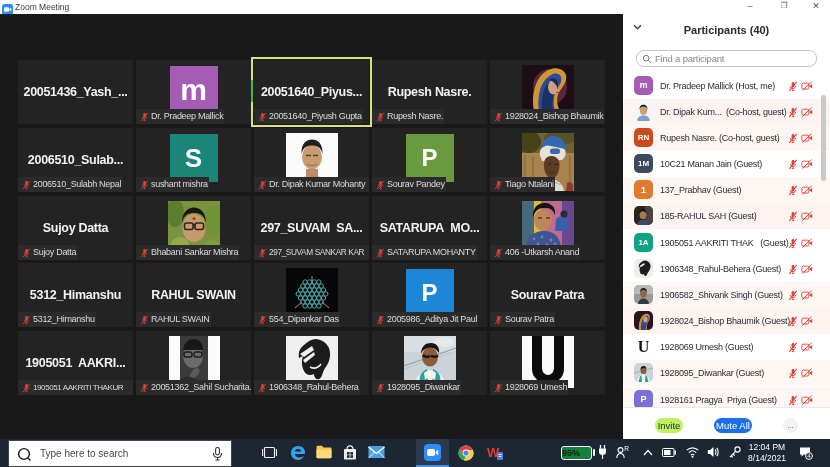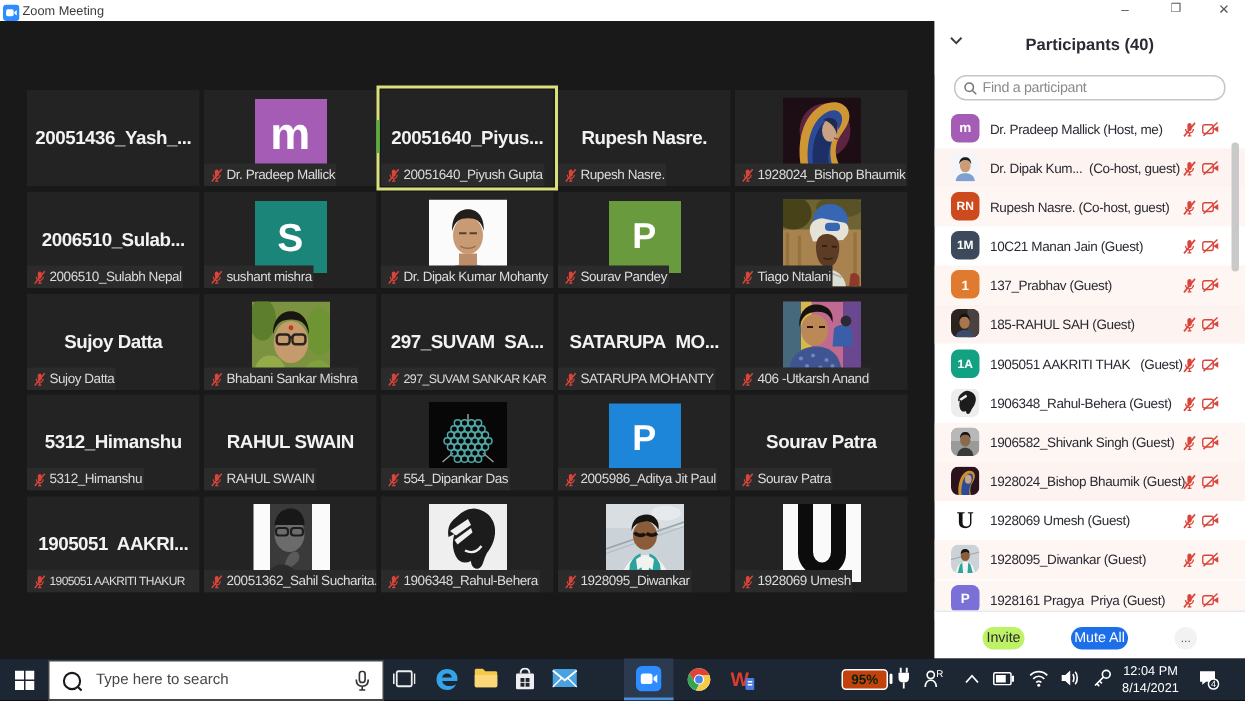--- a/index.html
+++ b/index.html
@@ -35,21 +35,21 @@
  display:flex;align-items:center;justify-content:center;color:#fff;font-weight:bold;font-size:9px;overflow:hidden;}
 .prow .pname{position:absolute;left:37px;top:0;height:26px;line-height:26px;font-size:9px;
  letter-spacing:-0.25px;color:#2a2a33;white-space:nowrap;}
 .prow .mic2{position:absolute;left:165px;top:8px;}
 .prow .cam2{position:absolute;left:178px;top:8px;}
 #scrollbar{left:198px;top:81px;width:5px;height:86px;background:#c9c9c9;border-radius:3px;}
 #pfooter{left:0;top:393px;width:207px;height:32px;background:#fff;border-top:1px solid #e9e9e9;}
 .fbtn{position:absolute;top:10px;height:15px;border-radius:8px;font-size:9.5px;line-height:15px;text-align:center;}
 
 #taskbar{left:0;top:439px;width:830px;height:28px;background:#1d2633;}
-#tsearch{left:32px;top:1px;width:224px;height:27px;background:#fff;border:1px solid #444;}
+#tsearch{left:8px;top:1px;width:224px;height:27px;background:#fff;border:1px solid #444;}
 #tsearch span{position:absolute;left:31px;top:7px;font-size:10px;color:#464646;}
 .tico{position:absolute;top:6px;}
 .trayico{position:absolute;}
 .ttxt{position:absolute;color:#fff;font-size:8.5px;text-align:center;width:40px;}
 </style></head><body>
 <div id="screen">
 
 <div id="titlebar" class="abs">
 <div class="abs" style="left:2px;top:1px;"><svg width="11" height="11" viewBox="0 0 24 24">
           <rect width="24" height="24" rx="5.5" fill="#2d8cff"></rect>
@@ -758,21 +758,21 @@
         <path d="M1.5 4 A7.5 7.5 0 0 0 6 15.2 L9 9.5 L4.5 9 Z" fill="#35a353"></path>
         <path d="M6 15.2 A7.5 7.5 0 0 0 14.9 5 L9 5 L9.5 9.5 Z" fill="#f7cb4a"></path>
         <circle cx="8" cy="8" r="3.4" fill="#fff"></circle>
         <circle cx="8" cy="8" r="2.6" fill="#4a84e8"></circle>
       </svg>
 <svg class="tico" style="left:487px;" width="16" height="15" viewBox="0 0 16 15">
         <text x="0" y="12" font-family="Liberation Sans,sans-serif" font-weight="bold" font-size="13" fill="#e03c2e">W</text>
         <rect x="10" y="7" width="6" height="8" rx="1" fill="#4a7de0"></rect>
         <path d="M11.5 9.5 h3 M11.5 11.5 h3" stroke="#fff" stroke-width="0.9"></path>
       </svg>
-<div class="abs" style="left:561px;top:7px;width:31px;height:14px;border:1px solid #fff;border-radius:3px;background:#c2410c;color:#04220a;font-size:9px;font-weight:bold;text-align:center;line-height:12px;">95%</div>
+<div class="abs" style="left:561px;top:7px;width:31px;height:14px;border:1px solid #fff;border-radius:3px;background:#15803d;color:#04220a;font-size:9px;font-weight:bold;text-align:left;line-height:12px;">95%</div>
 <div class="abs" style="left:593px;top:10px;width:2px;height:7px;background:#fff;border-radius:1px;"></div>
 <svg class="trayico" style="left:598px;top:6px;" width="9" height="15" viewBox="0 0 9 15">
         <path d="M2.5 0 V3.5 M6.5 0 V3.5" stroke="#fff" stroke-width="1.3"></path>
         <path d="M1 3.5 h7 V7 C8 9 6.8 10 4.5 10 C2.2 10 1 9 1 7 Z" fill="#fff"></path>
         <path d="M4.5 10 V14" stroke="#fff" stroke-width="1.2"></path>
       </svg>
 <svg class="trayico" style="left:616px;top:7px;" width="13" height="13" viewBox="0 0 13 13">
         <circle cx="4.5" cy="4" r="2.4" fill="none" stroke="#fff" stroke-width="1.1"></circle>
         <path d="M0.8 12 C1 8.8 2.5 7.5 4.5 7.5 C6.5 7.5 8 8.8 8.2 12" fill="none" stroke="#fff" stroke-width="1.1"></path>
         <text x="8.2" y="5.4" font-size="6.5" fill="#fff" font-family="Liberation Sans,sans-serif">R</text>

